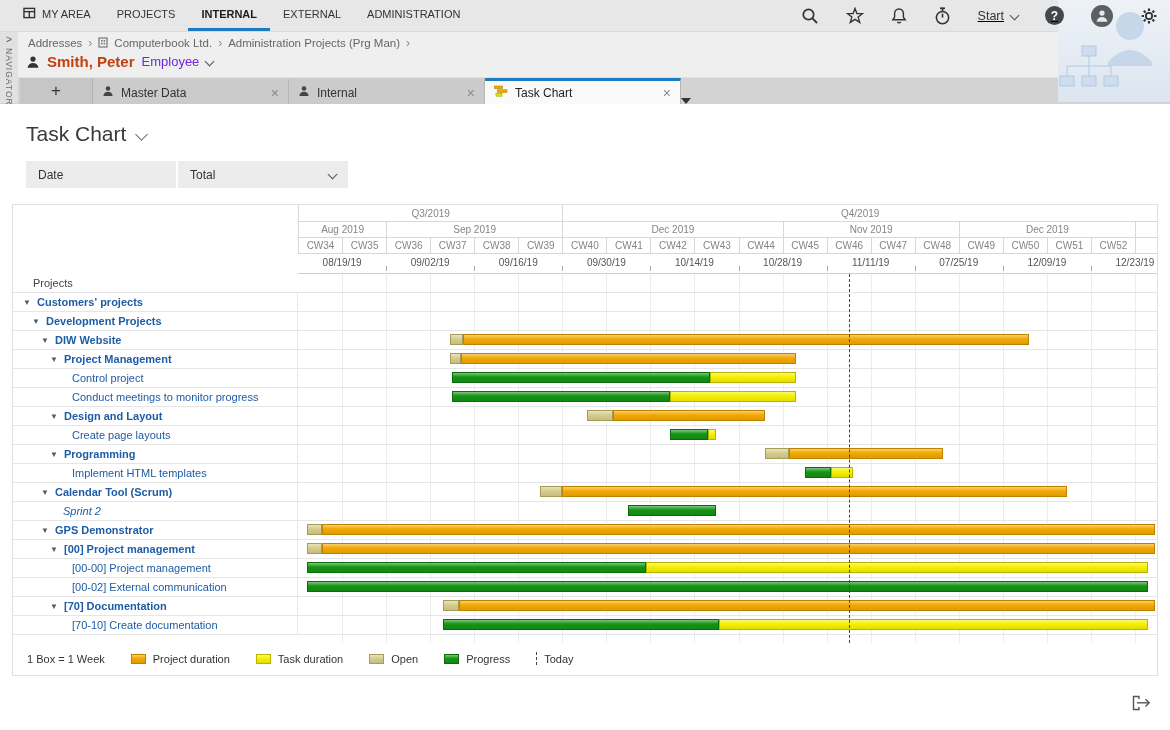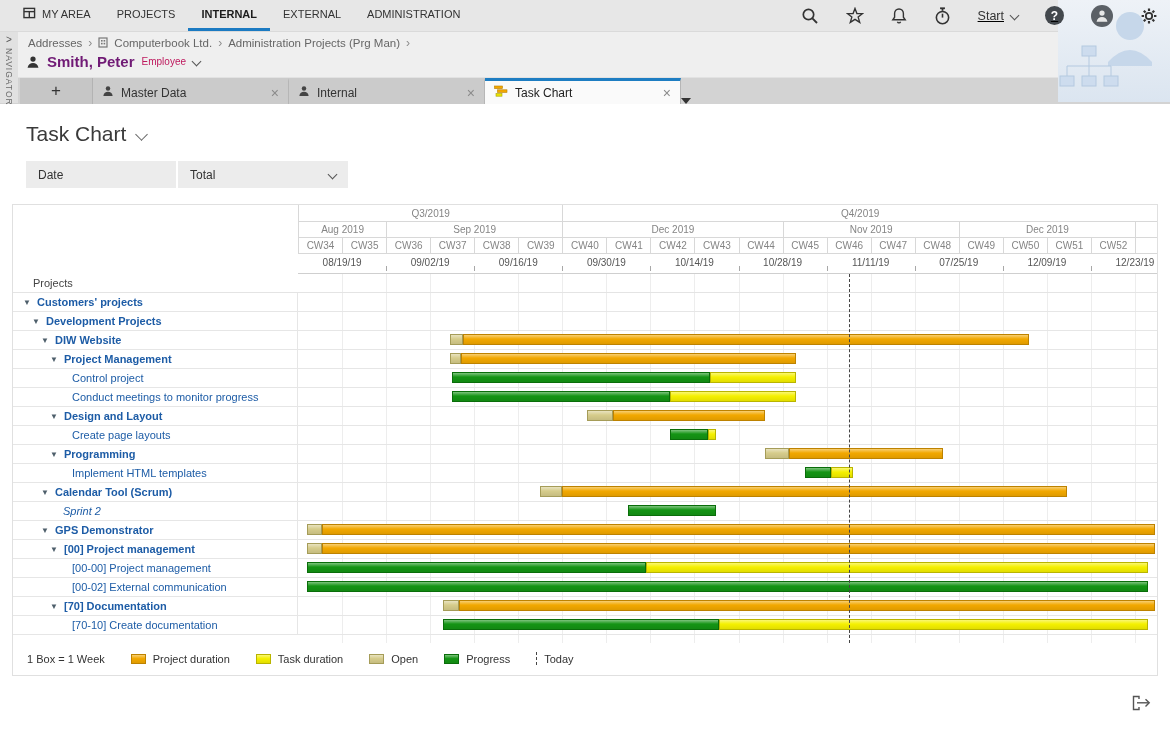--- a/index.html
+++ b/index.html
@@ -21,22 +21,22 @@
   .help-circle{width:19px;height:19px;border-radius:50%;background:#43484d;color:#fff;font-size:12px;font-weight:bold;
                display:inline-flex;align-items:center;justify-content:center;cursor:pointer;}
   .avatar{width:22px;height:22px;border-radius:50%;background:#5b6066;display:inline-flex;align-items:center;
           justify-content:center;overflow:hidden;cursor:pointer;}
 
   .subheader{height:46px;background:#efefef;border-bottom:1px solid #e2e2e2;box-sizing:border-box;position:relative;}
   .breadcrumb{display:flex;align-items:center;gap:6px;padding:4px 0 1px 28px;font-size:11.5px;color:#666;}
   .breadcrumb .crumb{cursor:pointer;}
   .breadcrumb .sep{color:#8d8d8d;font-size:12px;}
   .person-row{display:flex;align-items:center;gap:7px;padding:2px 0 0 26px;}
-  .person-name{font-size:15px;font-weight:bold;color:#701a75;}
-  .person-role{font-size:10px;color:#be185d;display:flex;align-items:center;cursor:pointer;}
+  .person-name{font-size:15px;font-weight:bold;color:#c2410c;}
+  .person-role{font-size:13px;color:#6d28d9;display:flex;align-items:center;cursor:pointer;}
 
   .nav-strip{position:absolute;left:0;top:32px;width:18px;height:71px;background:#e1e1e1;z-index:3;
              display:flex;flex-direction:column;align-items:center;padding-top:3px;box-sizing:border-box;}
   .nav-strip .nav-chev{font-size:10px;color:#555;cursor:pointer;line-height:10px;}
   .nav-strip .nav-label{writing-mode:vertical-rl;font-size:8.5px;letter-spacing:1px;color:#6b6b6b;margin-top:3px;}
 
   .tabbar{height:26px;background:#d3d3d3;display:flex;align-items:stretch;padding-left:20px;box-sizing:border-box;}
   .tab-plus{width:72px;background:#c6c6c6;border-right:1px solid #b3b3b3;display:flex;align-items:center;
             justify-content:center;font-size:17px;color:#333;cursor:pointer;}
   .tab{width:196px;background:#cbcbcb;border-right:1px solid #b6b6b6;display:flex;align-items:center;gap:7px;

